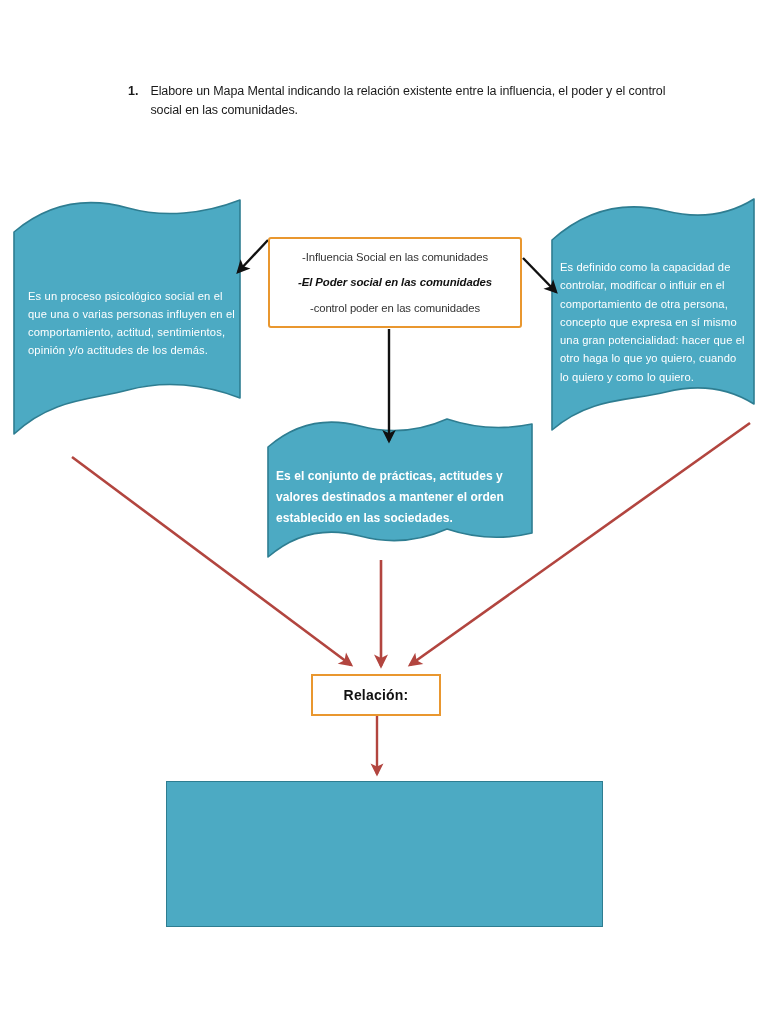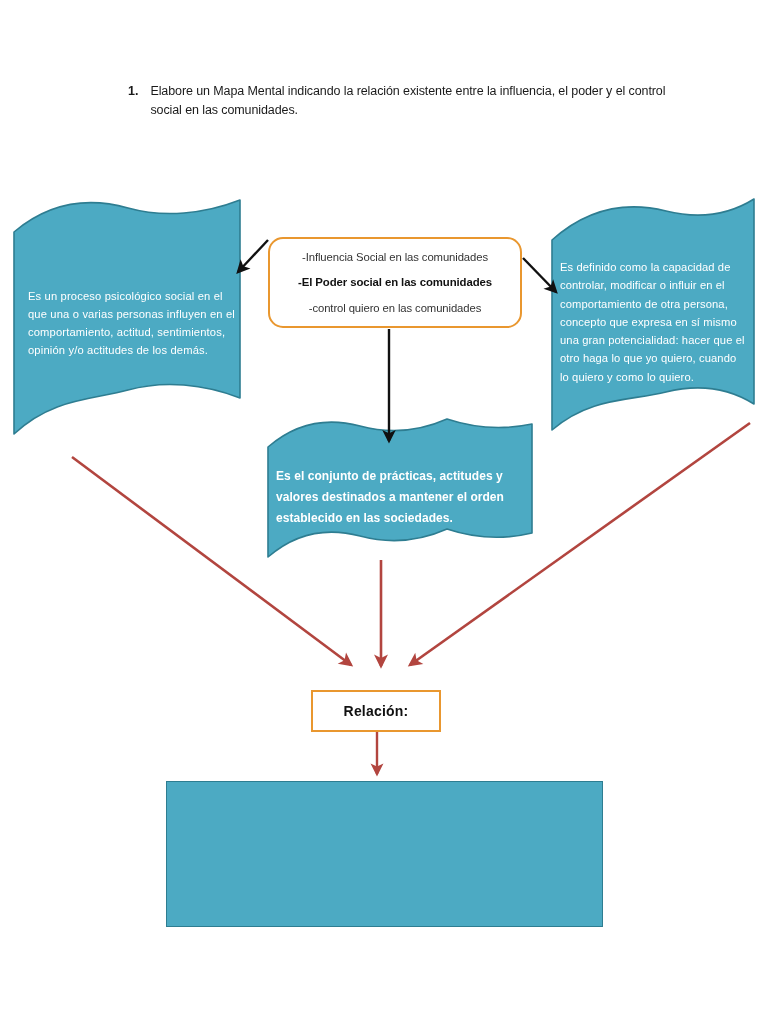--- a/index.html
+++ b/index.html
@@ -92,46 +92,47 @@
 
   
   #center-box {
     position: absolute;
     left: 268px;
     top: 237px;
     width: 254px;
     height: 91px;
     background: #ffffff;
     border: 2px solid #E9972F;
-    border-radius: 15px;
+    border-radius: 3px;
     box-sizing: border-box;
     display: flex;
     flex-direction: column;
     justify-content: space-around;
     align-items: center;
     padding: 5px 0;
   }
   #center-box .line {
     font-size: 11.3px;
     color: #333333;
     text-align: center;
     width: 100%;
     letter-spacing: -0.1px;
   }
   #center-box .line.bold {
     font-weight: bold;
     color: #111111;
     font-size: 11.4px;
+    font-style: italic;
   }
 
   
   #relacion-box {
     position: absolute;
     left: 311px;
-    top: 690px;
+    top: 674px;
     width: 130px;
     height: 42px;
     background: #ffffff;
     border: 2.5px solid #E9972F;
     box-sizing: border-box;
     display: flex;
     align-items: center;
     justify-content: center;
   }
   #relacion-box span {
@@ -222,21 +223,21 @@
 
   <div class="banner-text" id="wave-left-text">Es un proceso psicológico social en el que una o varias personas influyen en el comportamiento, actitud, sentimientos, opinión y/o actitudes de los demás.</div>
 
   <div class="banner-text" id="wave-right-text">Es definido como la capacidad de controlar, modificar o influir en el comportamiento de otra persona, concepto que expresa en sí mismo una gran potencialidad: hacer que el otro haga lo que yo quiero, cuando lo quiero y como lo quiero.</div>
 
   <div class="banner-text" id="wave-bottom-text">Es el conjunto de prácticas, actitudes y valores destinados a mantener el orden establecido en las sociedades.</div>
 
   <div id="center-box">
     <div class="line">-Influencia Social en las comunidades</div>
     <div class="line bold">-El Poder social en las comunidades</div>
-    <div class="line">-control quiero en las comunidades</div>
+    <div class="line">-control poder en las comunidades</div>
   </div>
 
   <div id="relacion-box">
     <span>Relación:</span>
   </div>
 
   <div id="bottom-rect">
     <span></span>
   </div>
 

